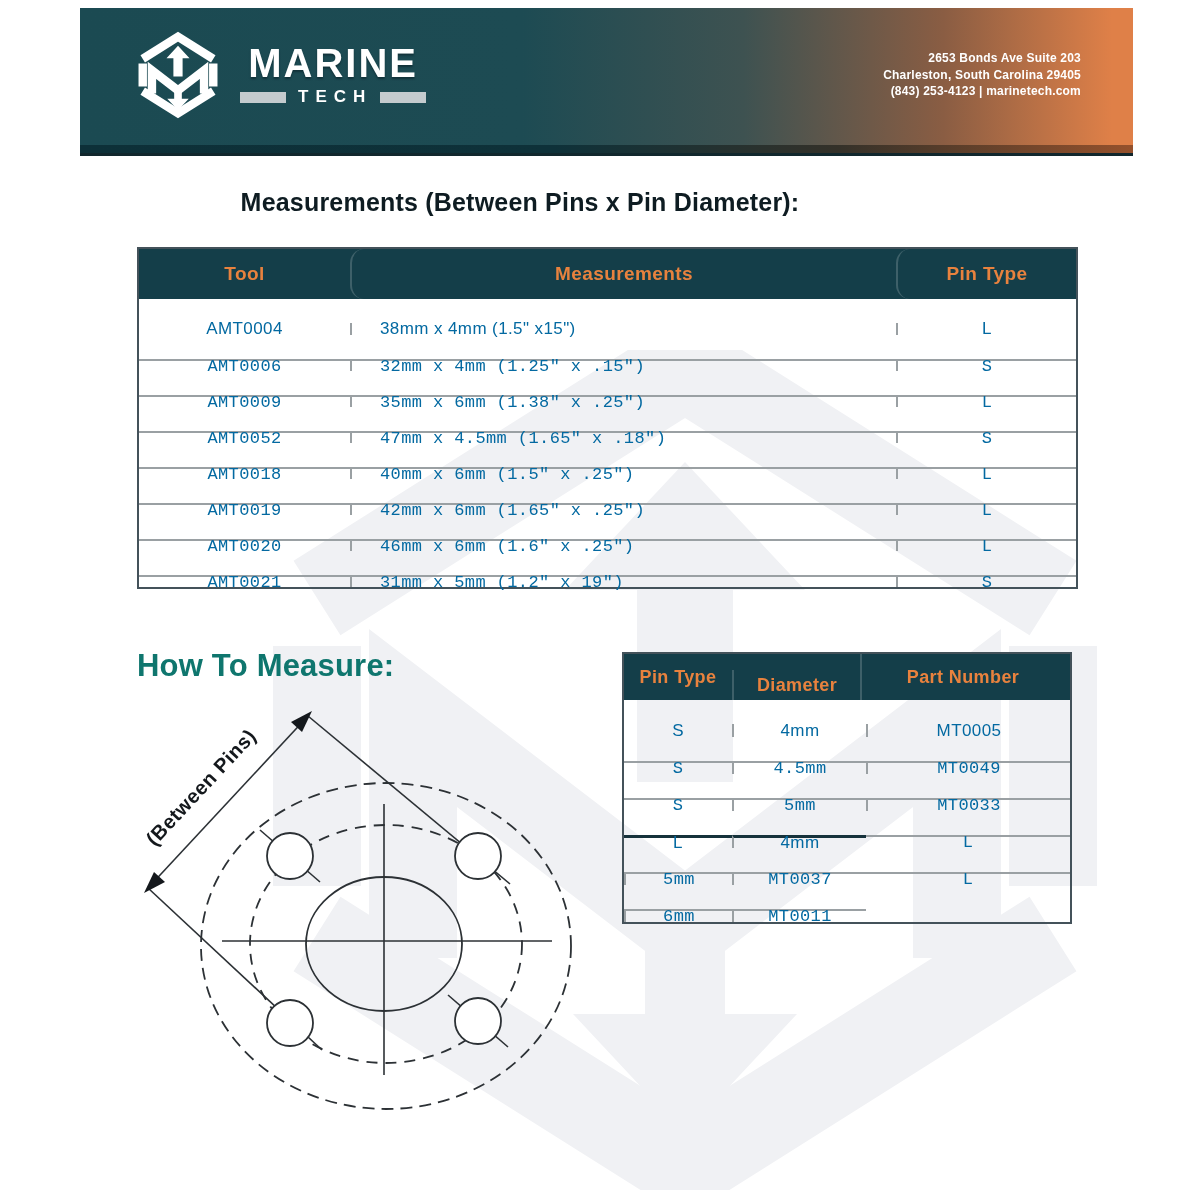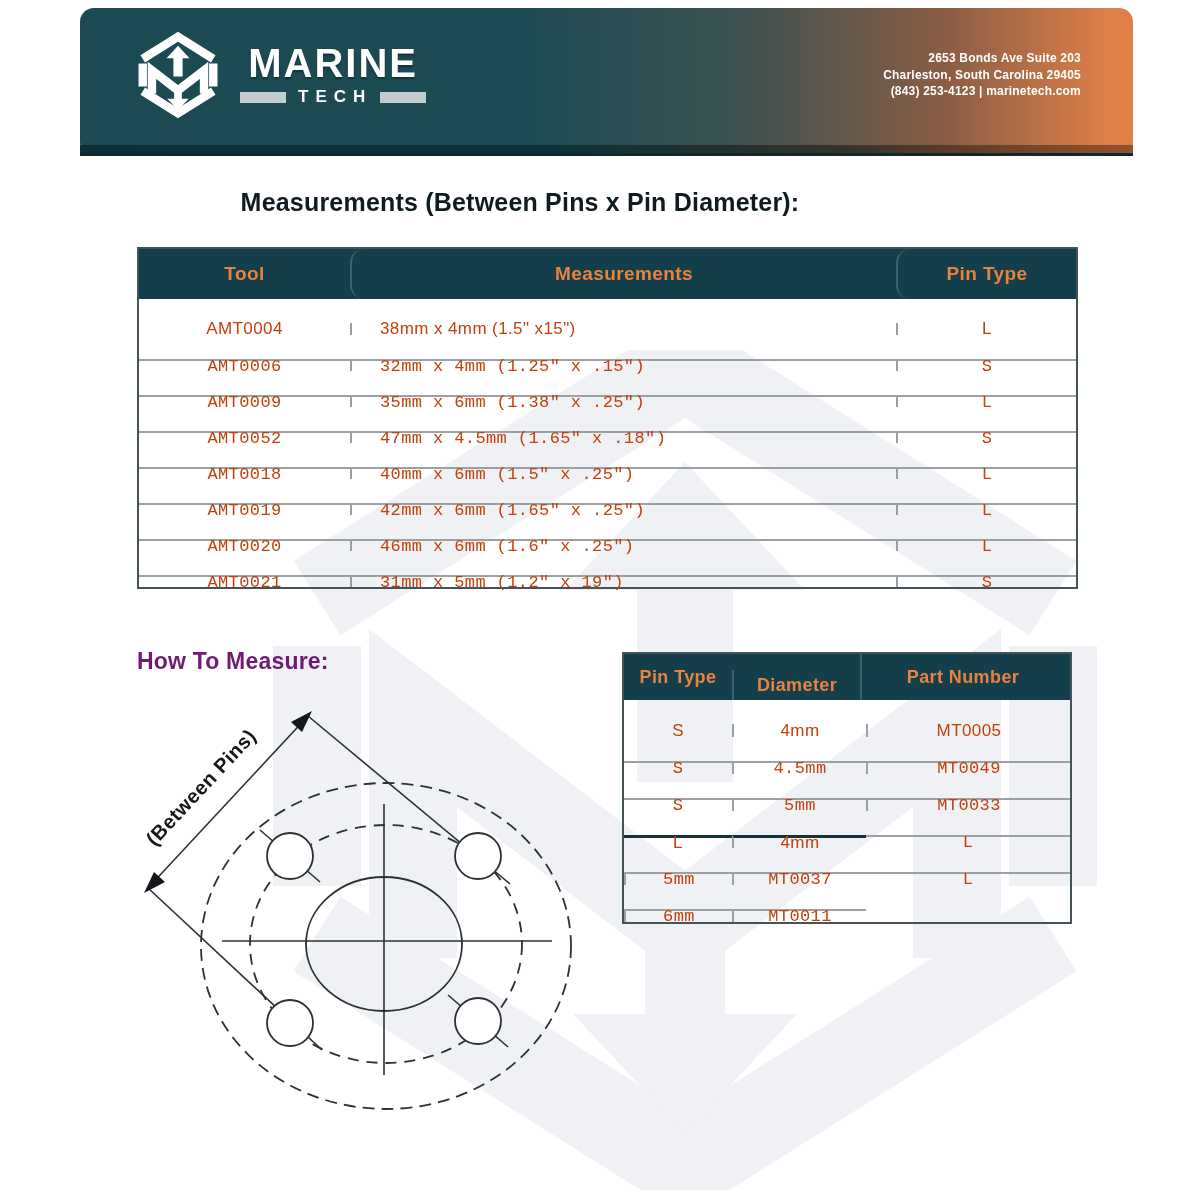--- a/index.html
+++ b/index.html
@@ -10,21 +10,20 @@
     font-family:"Liberation Sans", sans-serif;
   }
   
   .watermark { position:absolute; left:205px; top:350px; width:960px; height:840px; z-index:0; }
   
   .banner {
     position:absolute; left:80px; top:8px; width:1053px; height:148px; z-index:3;
     background:linear-gradient(90deg,#1b4a52 0%,#1d4b53 42%,#3e5251 63%,#8a5d43 82%,#df8048 98%);
     display:flex; align-items:center; justify-content:space-between;
     padding:0 52px 14px 52px;
-    border-radius:14px;
   }
   .banner-bottom {
     position:absolute; left:0; bottom:0; width:100%; height:11px;
     background:linear-gradient(90deg,#0d3038 0%,#0e3139 45%,#343129 72%,#95512c 100%);
     border-bottom:3px solid #11272d;
   }
   .brand { display:flex; align-items:center; gap:16px; }
   .brand-mark { width:92px; height:100px; }
   .brand-text { display:flex; flex-direction:column; align-items:center; }
   .brand-name {
@@ -45,42 +44,42 @@
   .tbl { position:absolute; z-index:2; border:2px solid #44525a; background:transparent; }
   .tbl-head { display:flex; background:#143e49; }
   .tbl-head .hcell {
     display:flex; align-items:center; justify-content:center;
     color:#e8823e; font-weight:700; letter-spacing:.4px;
   }
   .tbl-head .hcell + .hcell { border-left:2px solid rgba(255,255,255,.18); }
   .tbl-body { display:grid; }
   .cell {
     display:flex; align-items:center; justify-content:center;
-    color:#c2410c; font-size:17px; letter-spacing:.4px; background:transparent;margin-top:24px;
+    color:#0369a1; font-size:17px; letter-spacing:.4px; background:transparent;margin-top:24px;
   }
   .cell.left { justify-content:flex-start; padding-left:28px; }
   .cell.bl { border-left:2px solid #9aa0a3; }
   .cell.bt { border-top:2px solid #9aa0a3;font-family:Liberation Mono, monospace; }
   .cell.thick { border-top:3px solid #16323b; }
   
   .tbl-meas { left:137px; top:247px; width:941px; }
   .tbl-meas .tbl-head { height:50px; }
   .tbl-meas .hcell { font-size:19px;border-radius:14px; }
   .tbl-meas .c1 { width:211px; } .tbl-meas .c2 { width:546px; } .tbl-meas .c3 { width:180px; }
   .tbl-meas .tbl-body { grid-template-columns:211px 546px 180px; grid-auto-rows:36px; }
   
   .tbl-pin { left:622px; top:652px; width:450px; }
   .tbl-pin .tbl-head { height:46px; }
   .tbl-pin .hcell { font-size:18px; }
   .tbl-pin .c1 { width:108px; } .tbl-pin .c2 { width:128px;margin-top:16px; } .tbl-pin .c3 { width:204px; }
   .tbl-pin .tbl-body { grid-template-columns:108px 134px 204px; grid-auto-rows:37px; }
   
   .htm-heading {
     position:absolute; left:137px; top:648px; z-index:2;
-    font-size:23px; font-weight:700; color:#701a75; letter-spacing:.2px;
+    font-size:31px; font-weight:700; color:#0f766e; letter-spacing:.2px;
   }
   .diagram { position:absolute; left:125px; top:693px; width:480px; height:460px; z-index:2; }
   .dim-label { font-size:20px; font-weight:700; fill:#14181c; letter-spacing:.5px; }
 </style>
 </head>
 <body>
 
 <div class="page">
 
   <svg class="watermark" viewBox="-60 -52 120 105" preserveAspectRatio="xMidYMid meet" aria-hidden="true">

